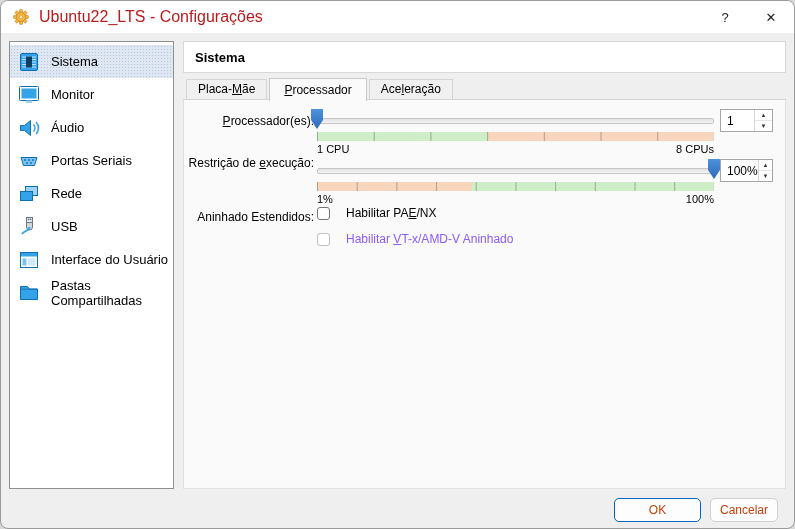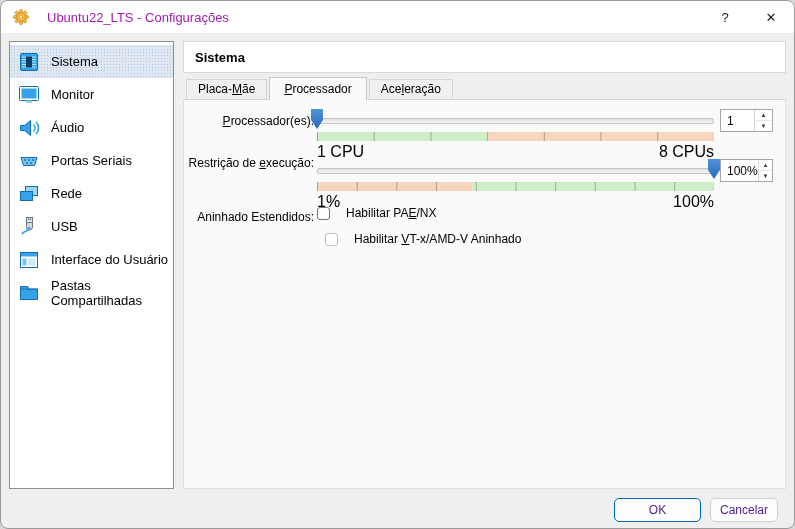--- a/index.html
+++ b/index.html
@@ -2,34 +2,34 @@
 <html><head>
 <meta charset="utf-8">
 <style>
   html,body{margin:0;padding:0;background:#d8d8d8;}
   body{width:795px;height:529px;font-family:"Liberation Sans",sans-serif;-webkit-font-smoothing:antialiased;}
   .window{position:relative;width:795px;height:529px;box-sizing:border-box;border:1px solid #9a9a9a;border-radius:8px;overflow:hidden;background:#efefef;}
 
   
   .titlebar{position:absolute;top:0;left:0;right:0;height:32px;background:#ffffff;display:flex;align-items:center;}
   .title-icon{width:18px;height:18px;margin-left:11px;flex:0 0 auto;}
-  .title-text{margin-left:17px;font-size:13px;color:#a21caf;}
+  .title-text{margin-left:9px;font-size:16px;color:#b91c1c;}
   .titlebar-spacer{flex:1;}
   .cap-btn{width:46px;height:32px;display:flex;align-items:center;justify-content:center;font-size:13px;color:#222;}
 
   
   .sidebar{position:absolute;left:8px;top:40px;width:165px;height:448px;box-sizing:border-box;background:#ffffff;border:1px solid #8f8f8f;padding-top:3px;}
   .side-item{height:33px;display:flex;align-items:center;gap:10px;padding-left:7px;font-size:13px;color:#000;}
   .side-item svg{width:24px;height:24px;flex:0 0 auto;}
   .side-item[data-selected="true"]{background-color:#dfe8f2;background-image:radial-gradient(rgba(110,145,185,.38) 1px,transparent 1px);background-size:3px 3px;}
 
   
   .header-box{position:absolute;left:182px;top:40px;width:603px;height:32px;box-sizing:border-box;background:#ffffff;border:1px solid #d8d8d8;display:flex;align-items:center;padding-left:11px;font-size:13px;font-weight:bold;color:#000;}
 
-  .tabbar{position:absolute;left:182px;top:77px;width:603px;height:22px;box-sizing:border-box;display:flex;align-items:flex-end;padding-left:3px;border-bottom:1px solid #d4d4d4;}
+  .tabbar{position:absolute;left:182px;top:77px;width:603px;height:22px;box-sizing:border-box;display:flex;align-items:center;padding-left:3px;border-bottom:1px solid #d4d4d4;}
   .tab{font-size:12px;color:#000;background:#f0f0f0;border:1px solid #d4d4d4;border-bottom:none;padding:2px 11px 3px;margin-right:2px;white-space:nowrap;}
   .tab[data-active="true"]{background:#fafafa;padding:4px 14px 4px;margin-bottom:-1px;position:relative;z-index:2;border-color:#c9c9c9;}
 
   .panel{position:absolute;left:182px;top:99px;width:603px;height:389px;box-sizing:border-box;background:#fafafa;border:1px solid #e0e0e0;border-top:none;}
 
   .accel{text-decoration:underline;}
 
   .form-label{position:absolute;right:471px;text-align:right;font-size:12px;color:#000;white-space:nowrap;}
   #lbl-processor{top:14px;}
   #lbl-cap{top:56px;}
@@ -39,41 +39,41 @@
   .slider{position:absolute;left:133px;width:397px;height:46px;}
   #slider-processor{top:9px;}
   #slider-cap{top:59px;}
   .groove{position:absolute;left:0;right:0;top:9px;height:4px;background:linear-gradient(#e2e2e2,#f4f4f4);border:1px solid #c6c6c6;border-radius:2px;}
   .handle{position:absolute;top:0;width:12px;height:20px;transform:translateX(-50%);background:linear-gradient(#4e92de,#2d6ab8);clip-path:polygon(0 0,100% 0,100% 55%,50% 100%,0 55%);z-index:2;}
   .band{position:absolute;left:0;right:0;top:23px;height:9px;display:flex;box-shadow:inset 0 0 0 1px rgba(0,0,0,.05);}
   .zone{height:100%;}
   .zone[data-color="green"]{background:#cdeec6;}
   .zone[data-color="salmon"]{background:#f8d5bd;}
   .ticks{position:absolute;left:0;right:0;top:23px;height:9px;background-image:linear-gradient(to right,rgba(110,100,90,.5) 1px,transparent 1px);pointer-events:none;}
-  .minmax{position:absolute;left:0;right:0;top:34px;display:flex;justify-content:space-between;font-size:16px;color:#000;}
+  .minmax{position:absolute;left:0;right:0;top:34px;display:flex;justify-content:space-between;font-size:11px;color:#000;}
 
   
   .spin{position:absolute;left:536px;width:53px;height:23px;box-sizing:border-box;background:#fff;border:1px solid #a6a6a6;display:flex;}
   #spin-processor{top:9px;}
   #spin-cap{top:59px;}
   .spin-value{flex:1;display:flex;align-items:center;padding-left:6px;font-size:12px;color:#000;}
   .spin-btns{width:17px;border-left:1px solid #d6d6d6;display:flex;flex-direction:column;}
   .spin-btn{flex:1;display:flex;align-items:center;justify-content:center;font-size:6px;color:#333;line-height:1;}
   .spin-btn.up{border-bottom:1px solid #e6e6e6;}
 
   
   .check-row{position:absolute;left:133px;display:flex;align-items:center;gap:16px;font-size:12px;color:#000;white-space:nowrap;}
   #check-pae{top:106px;}
   #check-vtx{top:132px;}
   .checkbox{width:13px;height:13px;box-sizing:border-box;background:#fff;border:1px solid #767676;border-radius:3px;flex:0 0 auto;}
-  .check-row[data-disabled="true"]{color:#000000;margin-left:8px;}
+  .check-row[data-disabled="true"]{color:#8b5cf6;}
   .check-row[data-disabled="true"] .checkbox{border-color:#c0c0c0;}
 
   
-  .footer-btn{position:absolute;top:497px;height:24px;box-sizing:border-box;border-radius:5px;font-size:12px;font-family:"Liberation Sans",sans-serif;display:flex;align-items:center;justify-content:center;background:#fdfdfd;color:#4c1d95;}
+  .footer-btn{position:absolute;top:497px;height:24px;box-sizing:border-box;border-radius:5px;font-size:12px;font-family:"Liberation Sans",sans-serif;display:flex;align-items:center;justify-content:center;background:#fdfdfd;color:#c2410c;}
   #btn-ok{left:613px;width:87px;border:1px solid #0067c0;}
   #btn-cancel{left:709px;width:68px;border:1px solid #d0d0d0;}
 </style>
 </head>
 <body>
 
 <div class="window">
 
   <div class="titlebar">
     <svg class="title-icon" viewBox="0 0 24 24">

